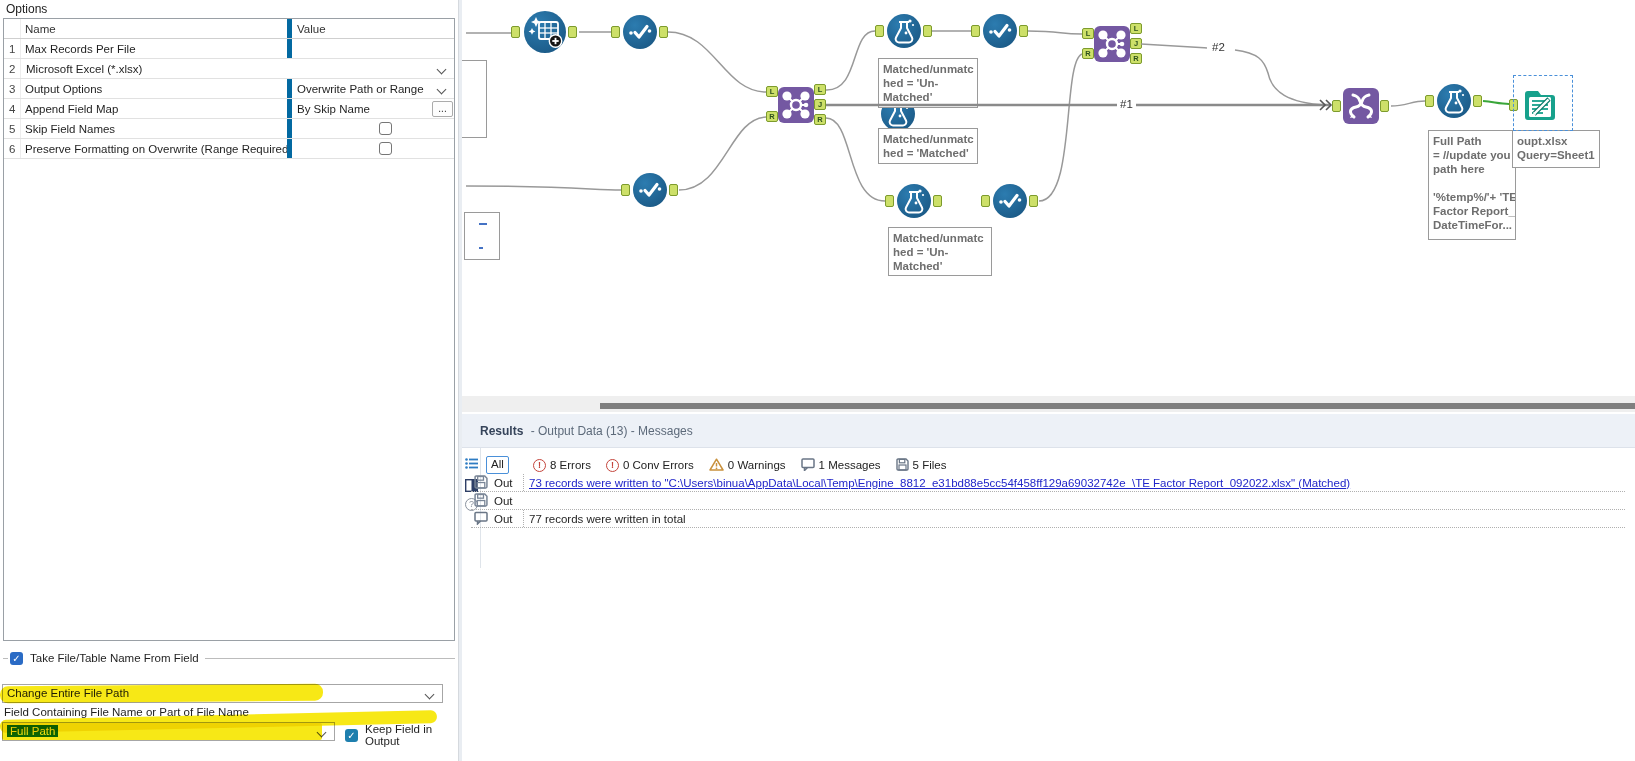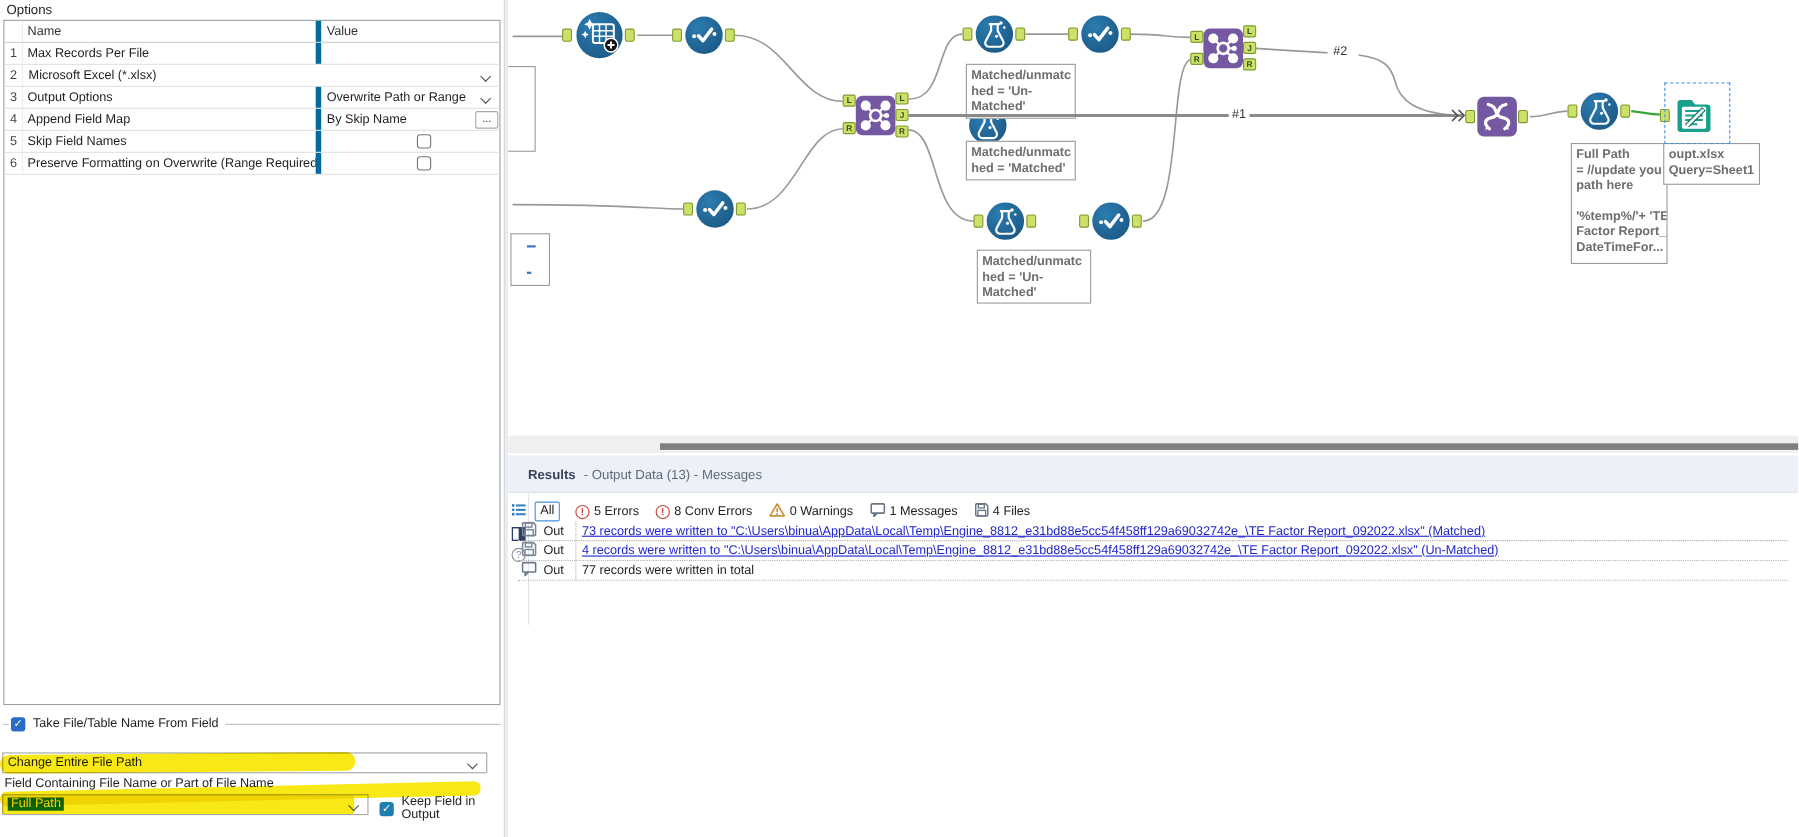--- a/index.html
+++ b/index.html
@@ -62,21 +62,21 @@
 
   
   #results { position:absolute; left:462px; top:412px; width:1173px; height:349px; background:#fff; }
   #results-header { position:absolute; left:0; top:2px; width:1173px; height:34px; background:#edf1f7;
                     border-bottom:1px solid #dde2ea; line-height:34px; padding-left:18px; color:#5d6a7a; font-size:12px; }
   #results-header b { color:#36445a; margin-right:4px; }
   #left-strip { position:absolute; left:0; top:36px; width:19px; height:120px; border-right:1px solid #dfe4ea; }
   .strip-ic { position:absolute; left:3px; }
   #filter-bar { position:absolute; left:24px; top:43px; height:20px; display:flex; align-items:center; gap:6px; }
   #all-btn { width:23px; height:18px; border:1.5px solid #4a90d9; border-radius:2px; background:#fff;
-             text-align:center; line-height:15px; color:#222; margin-right:8px; }
+             text-align:center; line-height:15px; color:#222; margin-right:18px; }
   .fitem { display:flex; align-items:center; gap:4px; margin-right:9px; color:#222; }
   .ic-err { width:13px; height:13px; border:1.5px solid #c4453c; border-radius:50%; color:#c4453c;
             font-size:9px; font-weight:bold; text-align:center; line-height:10px; }
   .msg-row { position:absolute; left:9px; width:1154px; height:18px; border-bottom:1px dotted #b0b0b0;
              display:flex; align-items:center; }
   .row-ic { width:14px; margin-left:3px; flex:none; }
   .row-src { width:26px; margin-left:6px; flex:none; color:#222; }
   .row-txt { border-left:1px dotted #b0b0b0; padding-left:5px; margin-left:3px; height:100%; display:flex; align-items:center; white-space:nowrap; }
   .lnk { color:#2126c9; text-decoration:underline; }
   .help-ic { width:13px; height:13px; border:1.3px solid #8a929e; border-radius:50%; color:#8a929e;
@@ -430,25 +430,25 @@
           <rect x="6.5" y="0.7" width="5.8" height="11.6" fill="#2e3f66"></rect>
         </svg>
       </span>
       <span class="strip-ic help-ic" style="top:50px;">?</span>
     </div>
 
     <div id="filter-bar">
       <div id="all-btn">All</div>
       <div class="fitem">
         <span class="ic-err">!</span>
-        <span>5 Errors</span>
+        <span>8 Errors</span>
       </div>
       <div class="fitem">
         <span class="ic-err">!</span>
-        <span>8 Conv Errors</span>
+        <span>0 Conv Errors</span>
       </div>
       <div class="fitem">
         <span>
           <svg width="15" height="13" viewBox="0 0 15 13">
             <path d="M7.5 1.2 L14 12 H1 Z" fill="none" stroke="#c9913d" stroke-width="1.5" stroke-linejoin="round"></path>
             <line x1="7.5" y1="5" x2="7.5" y2="8.5" stroke="#c9913d" stroke-width="1.5"></line>
             <circle cx="7.5" cy="10.3" r=".9" fill="#c9913d"></circle>
           </svg>
         </span>
         <span>0 Warnings</span>
@@ -463,21 +463,21 @@
         <span>1 Messages</span>
       </div>
       <div class="fitem">
         <span>
           <svg width="13" height="13" viewBox="0 0 13 13">
             <path d="M1 2 a1 1 0 0 1 1-1 h8 l2 2 v8 a1 1 0 0 1-1 1 H2 a1 1 0 0 1-1-1 Z" fill="none" stroke="#6a7686" stroke-width="1.4"></path>
             <rect x="3.4" y="1.4" width="5.4" height="3.4" fill="none" stroke="#6a7686" stroke-width="1.2"></rect>
             <rect x="3" y="7" width="7" height="5" fill="none" stroke="#6a7686" stroke-width="1.2"></rect>
           </svg>
         </span>
-        <span>4 Files</span>
+        <span>5 Files</span>
       </div>
     </div>
 
     <div class="msg-row" style="top:62px;">
       <span class="row-ic">
         <svg width="14" height="14" viewBox="0 0 13 13">
           <path d="M1 2 a1 1 0 0 1 1-1 h8 l2 2 v8 a1 1 0 0 1-1 1 H2 a1 1 0 0 1-1-1 Z" fill="none" stroke="#7a8697" stroke-width="1.4"></path>
           <rect x="3.4" y="1.4" width="5.4" height="3.4" fill="none" stroke="#7a8697" stroke-width="1.2"></rect>
           <rect x="3" y="7" width="7" height="5" fill="none" stroke="#7a8697" stroke-width="1.2"></rect>
         </svg>
@@ -490,23 +490,20 @@
 
     <div class="msg-row" style="top:80px;">
       <span class="row-ic">
         <svg width="14" height="14" viewBox="0 0 13 13">
           <path d="M1 2 a1 1 0 0 1 1-1 h8 l2 2 v8 a1 1 0 0 1-1 1 H2 a1 1 0 0 1-1-1 Z" fill="none" stroke="#7a8697" stroke-width="1.4"></path>
           <rect x="3.4" y="1.4" width="5.4" height="3.4" fill="none" stroke="#7a8697" stroke-width="1.2"></rect>
           <rect x="3" y="7" width="7" height="5" fill="none" stroke="#7a8697" stroke-width="1.2"></rect>
         </svg>
       </span>
       <span class="row-src">Out</span>
-      <span class="row-txt">
-          <a class="lnk" href="#">4 records were written to "C:\Users\binua\AppData\Local\Temp\Engine_8812_e31bd88e5cc54f458ff129a69032742e_\TE Factor Report_092022.xlsx" (Un-Matched)</a>
-        </span>
     </div>
 
     <div class="msg-row" style="top:98px;">
       <span class="row-ic">
         <svg width="14" height="14" viewBox="0 0 14 13">
           <rect x="1" y="1" width="12" height="8.5" rx="1" fill="none" stroke="#6a7686" stroke-width="1.5"></rect>
           <path d="M3.5 9.5 L3.5 12.5 L6.5 9.5" fill="none" stroke="#6a7686" stroke-width="1.5"></path>
         </svg>
       </span>
       <span class="row-src">Out</span>

